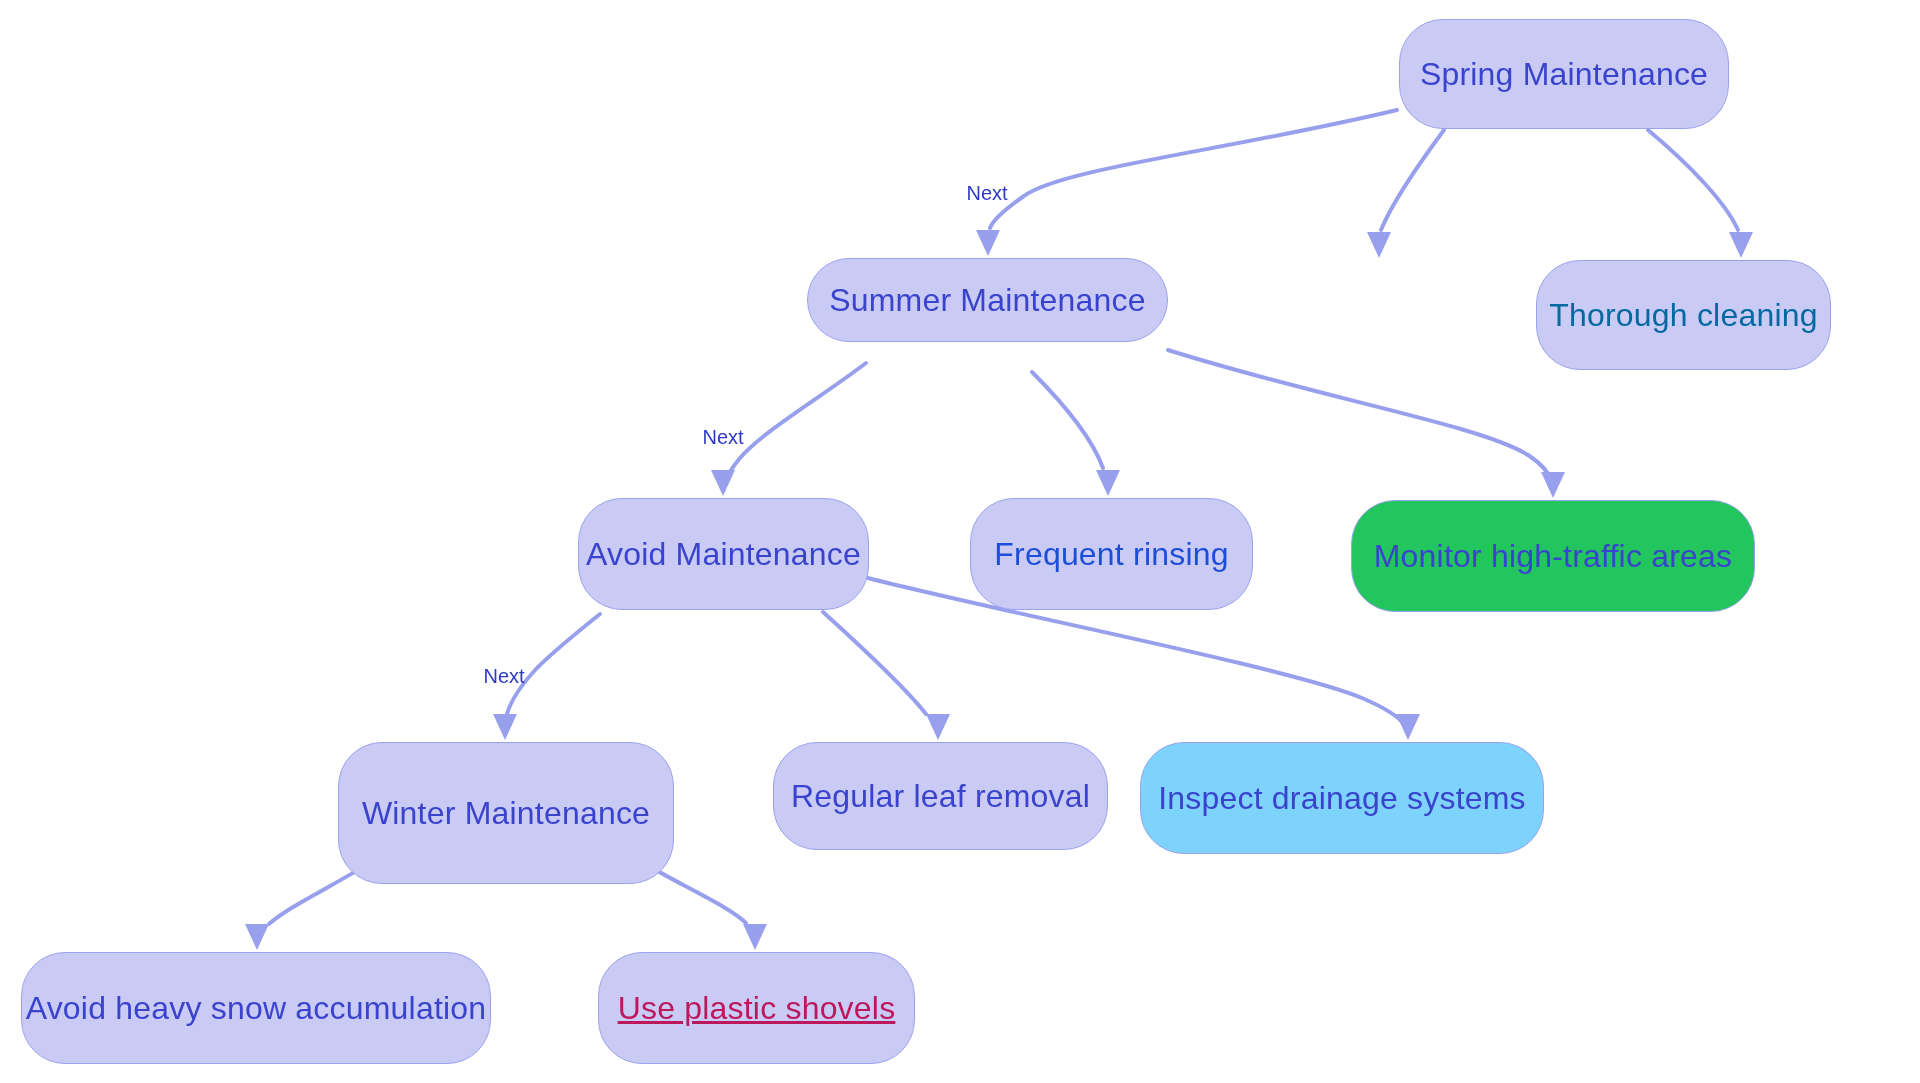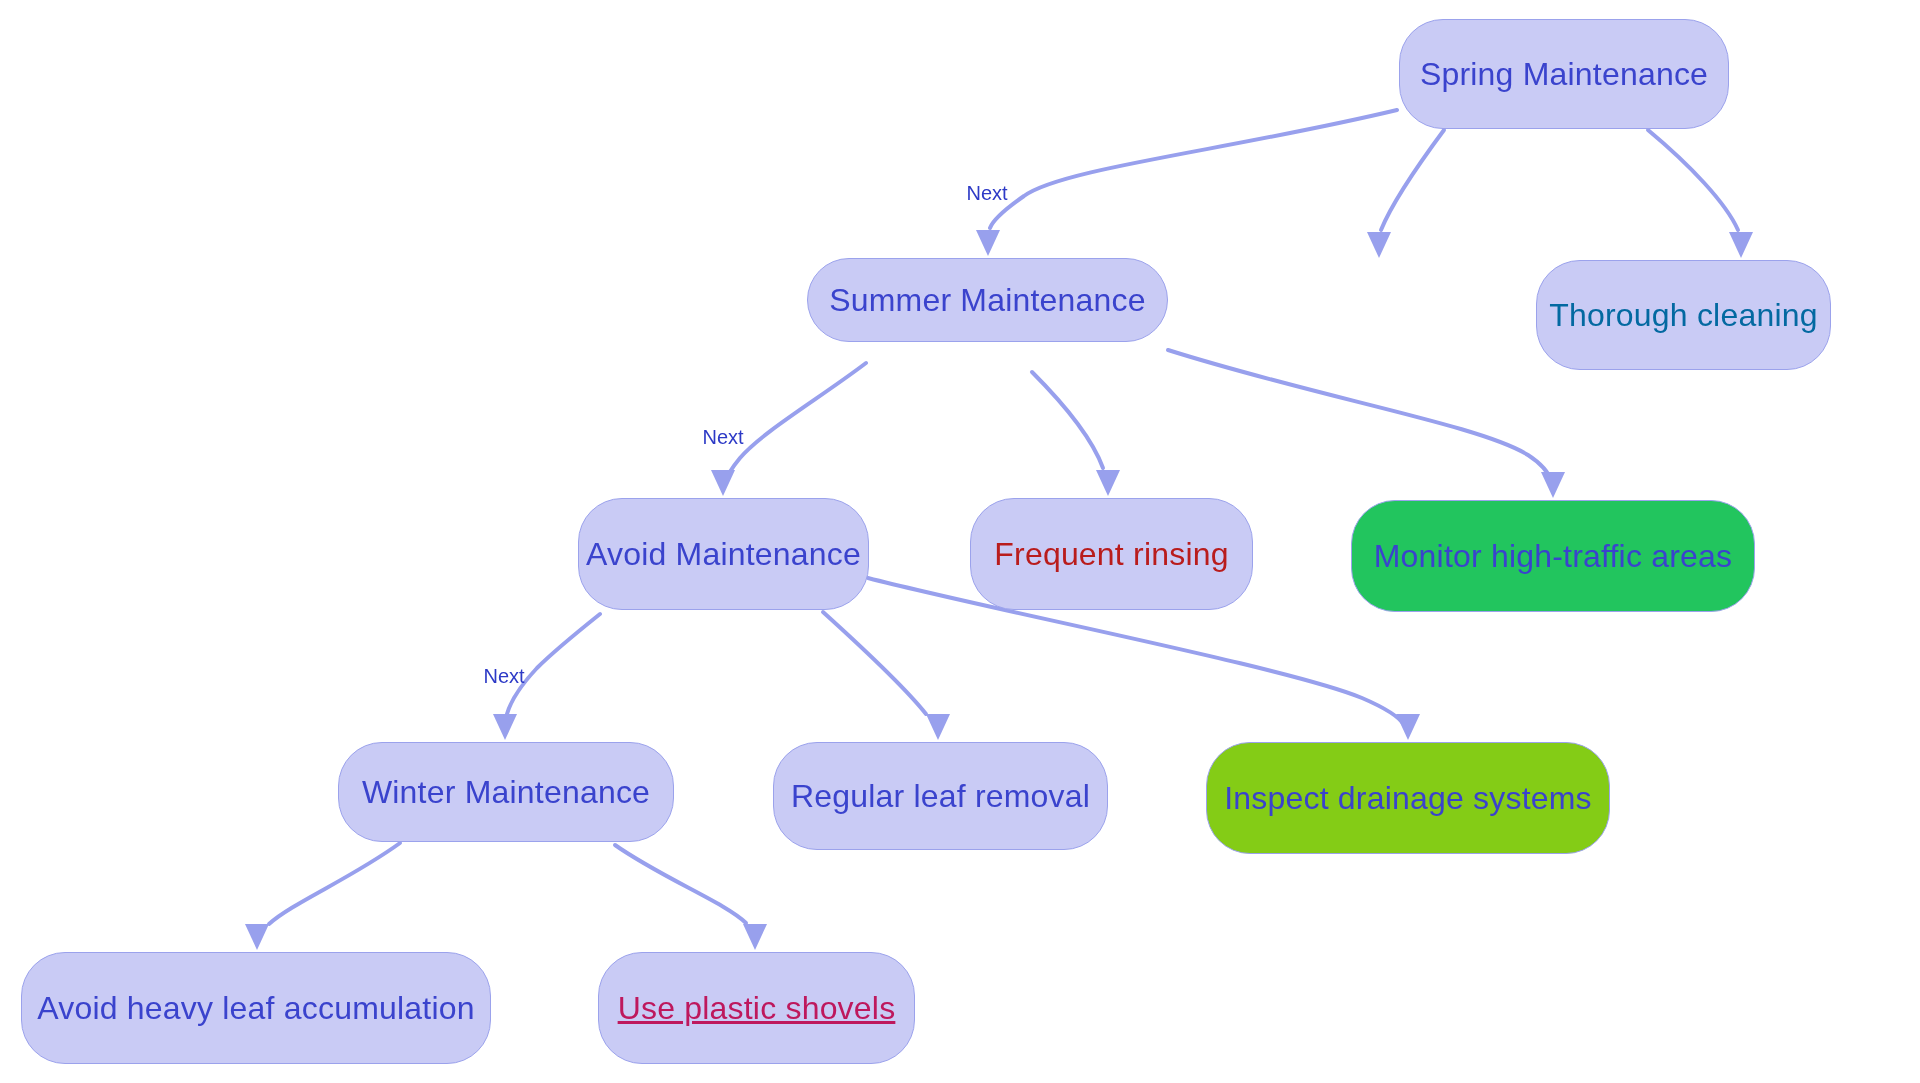--- a/index.html
+++ b/index.html
@@ -86,35 +86,35 @@
       </div>
       <div class="node" style="left: 807px; top: 258px; width: 361px; height: 84px; background: rgb(201, 203, 245); border-color: rgb(155, 162, 236); color: rgb(58, 67, 205);">
         <span>Summer Maintenance</span>
       </div>
       <div class="node" style="left: 1536px; top: 260px; width: 295px; height: 110px; background: rgb(201, 203, 245); border-color: rgb(155, 162, 236); color: #0369a1;">
         <span>Thorough cleaning</span>
       </div>
       <div class="node" style="left: 578px; top: 498px; width: 291px; height: 112px; background: rgb(201, 203, 245); border-color: rgb(155, 162, 236); color: rgb(58, 67, 205);">
         <span>Avoid Maintenance</span>
       </div>
-      <div class="node" style="left: 970px; top: 498px; width: 283px; height: 112px; background: rgb(201, 203, 245); border-color: rgb(155, 162, 236); color: #b91c1c; text-align: center;">
+      <div class="node" style="left: 970px; top: 498px; width: 283px; height: 112px; background: rgb(201, 203, 245); border-color: rgb(155, 162, 236); color: #1d4ed8; text-align: center;">
         <span>Frequent rinsing</span>
       </div>
       <div class="node" style="left: 1351px; top: 500px; width: 404px; height: 112px; background: #22c55e; border-color: rgb(155, 162, 236); color: rgb(58, 67, 205);">
         <span>Monitor high-traffic areas</span>
       </div>
-      <div class="node" style="left: 338px; top: 742px; width: 336px; height: 100px; background: rgb(201, 203, 245); border-color: rgb(155, 162, 236); color: rgb(58, 67, 205);">
+      <div class="node" style="left: 338px; top: 742px; width: 336px; height: 142px; background: rgb(201, 203, 245); border-color: rgb(155, 162, 236); color: rgb(58, 67, 205);">
         <span>Winter Maintenance</span>
       </div>
       <div class="node" style="left: 773px; top: 742px; width: 335px; height: 108px; background: rgb(201, 203, 245); border-color: rgb(155, 162, 236); color: rgb(58, 67, 205);">
         <span>Regular leaf removal</span>
       </div>
-      <div class="node" style="left: 1206px; top: 742px; width: 404px; height: 112px; background: #84cc16; border-color: rgb(155, 162, 236); color: rgb(58, 67, 205);">
+      <div class="node" style="left: 1140px; top: 742px; width: 404px; height: 112px; background: #7dd3fc; border-color: rgb(155, 162, 236); color: rgb(58, 67, 205);">
         <span>Inspect drainage systems</span>
       </div>
       <div class="node" style="left: 21px; top: 952px; width: 470px; height: 112px; background: rgb(201, 203, 245); border-color: rgb(155, 162, 236); color: rgb(58, 67, 205);">
-        <span>Avoid heavy leaf accumulation</span>
+        <span>Avoid heavy snow accumulation</span>
       </div>
       <div class="node" style="left: 598px; top: 952px; width: 317px; height: 112px; background: rgb(201, 203, 245); border-color: rgb(155, 162, 236); color: #be185d; text-decoration: underline;">
         <span>Use plastic shovels</span>
       </div>
     </div>
 </div>
 
 </body></html>

